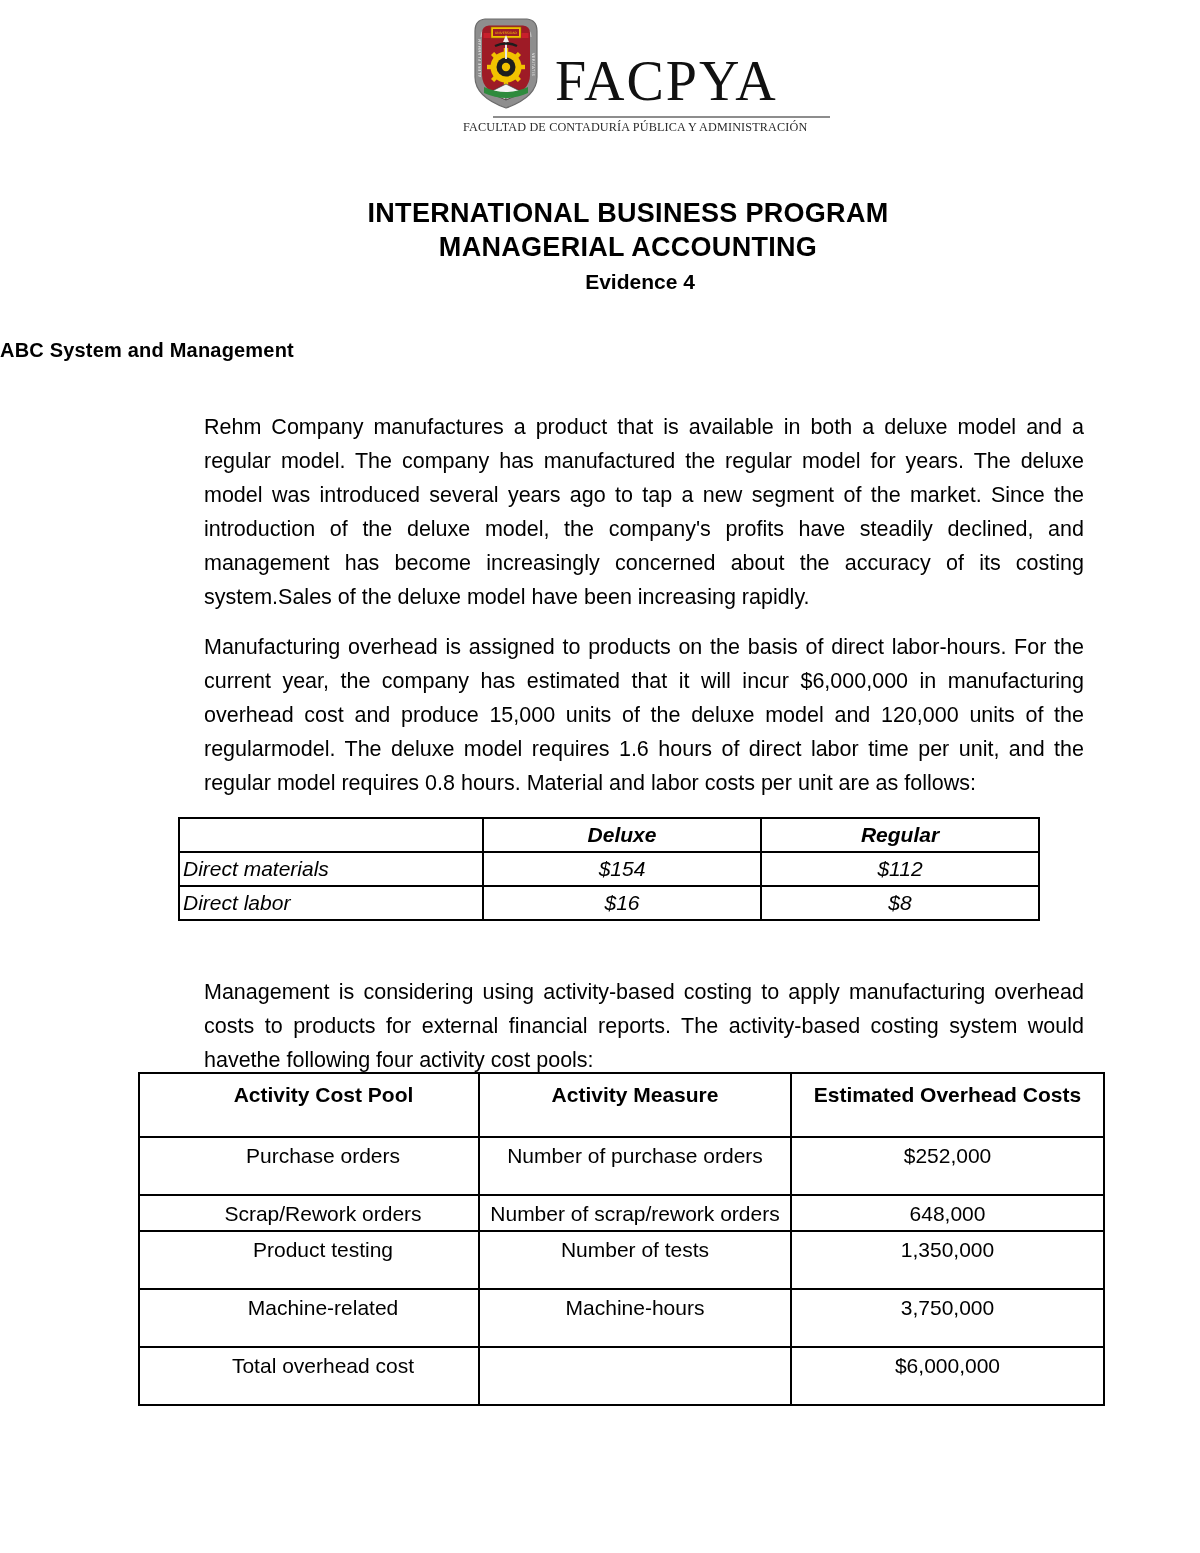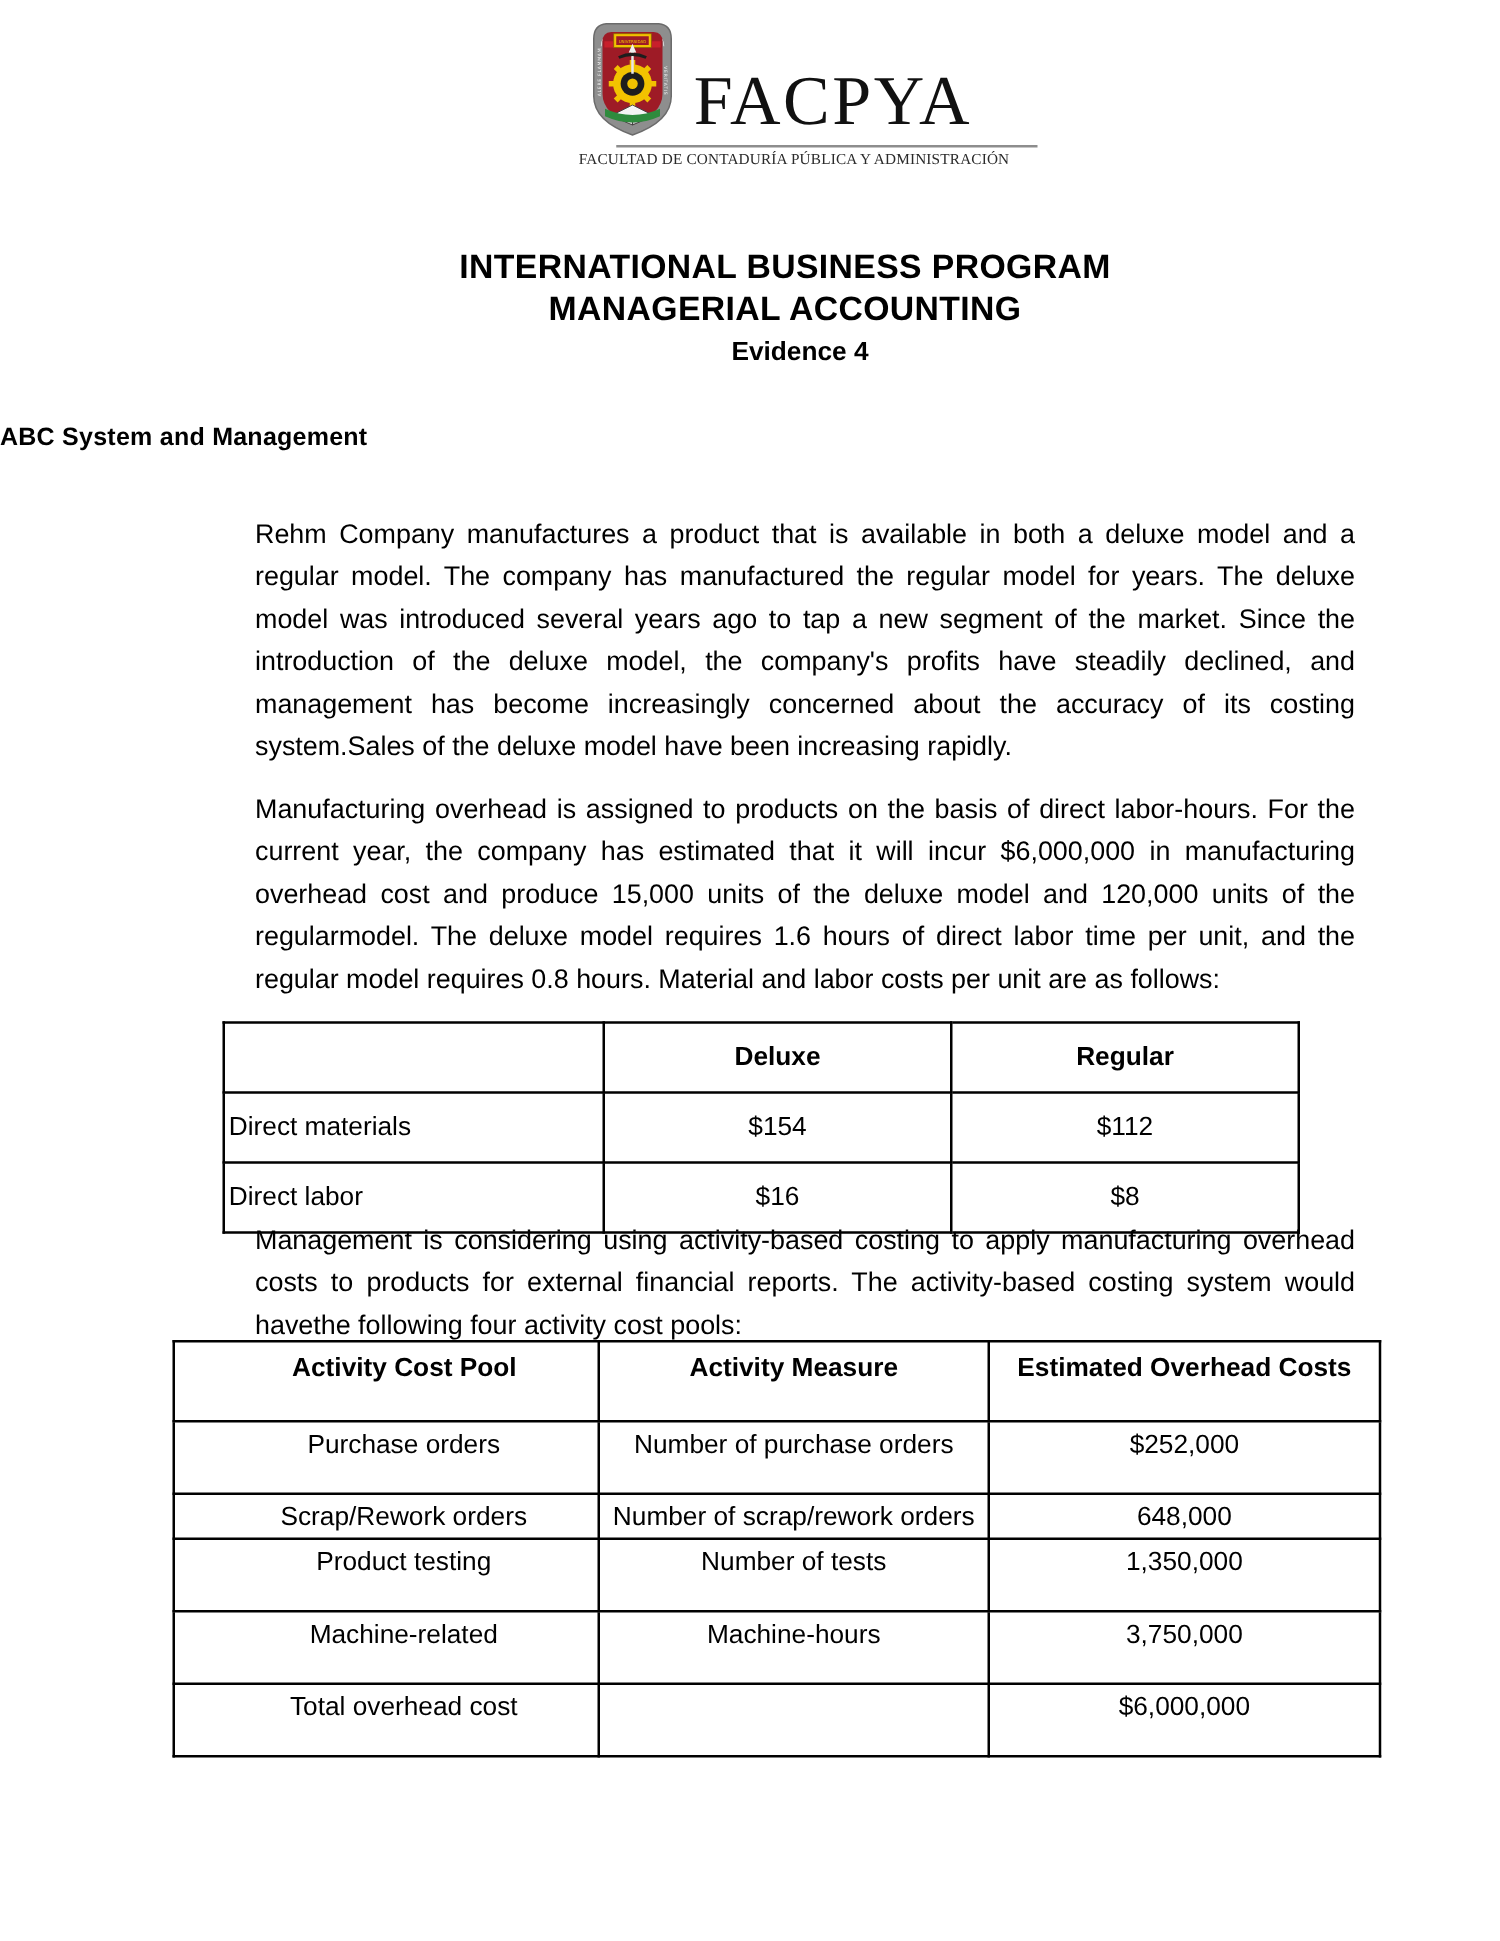--- a/index.html
+++ b/index.html
@@ -127,22 +127,23 @@
     left: 178px;
     top: 817px;
     width: 835px;
     border-collapse: collapse;
     table-layout: fixed;
     font-size: 21px;
   }
   .table-1 td, .table-1 th {
     border: 2px solid #000000;
     height: 32px;
-    padding: 11px 3px;
+    padding: 0 3px;
     vertical-align: middle;
+    font-style: italic;
   }
   .table-1 .col-label { width: 296px; text-align: left; border-radius: 14px; }
   .table-1 .col-val   { width: 270px; text-align: center; }
   .table-1 thead th { font-weight: bold; }
 
   
   .table-2 {
     position: absolute;
     left: 138px;
     top: 1072px;

